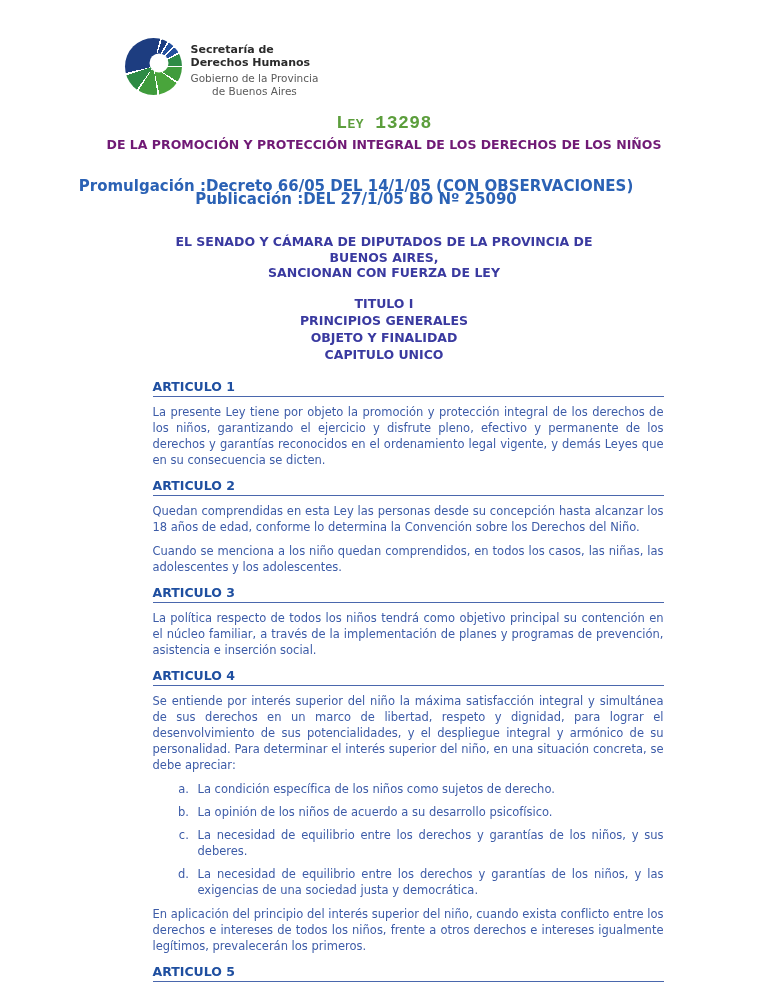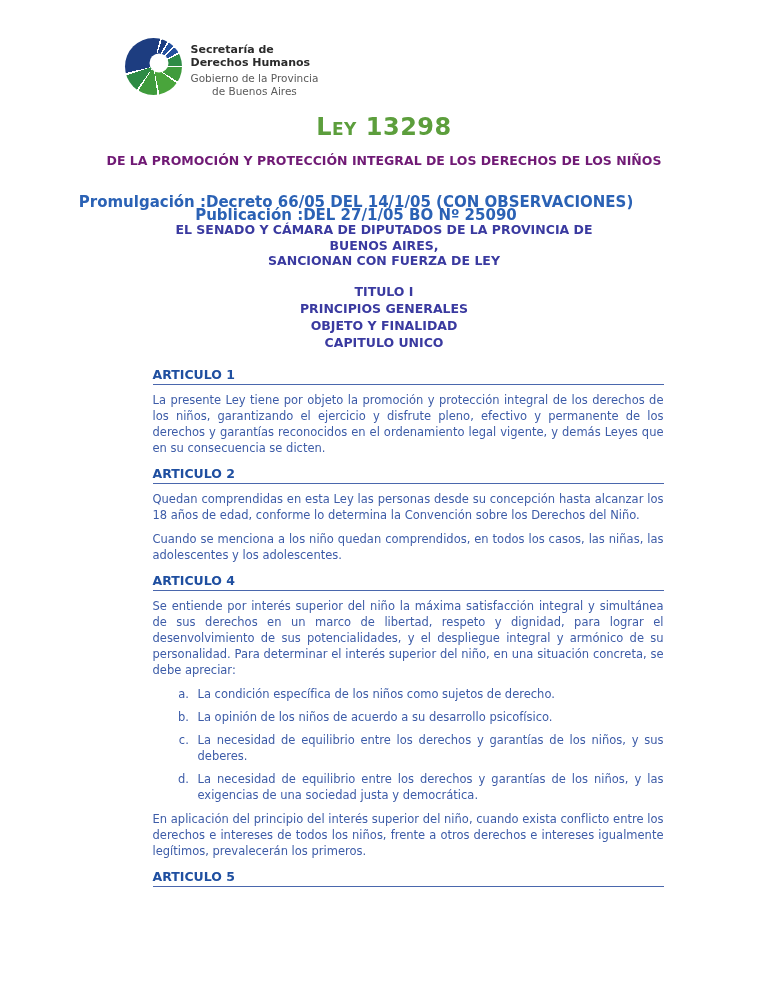--- a/index.html
+++ b/index.html
@@ -36,36 +36,36 @@
     width: 19px; height: 19px; border-radius: 50%;
     background: #ffffff; transform: translate(-50%, -50%);
   }
   .logo-text { padding-top: 5px; }
   .org-line { font-size: 11px; font-weight: bold; line-height: 13px; color: #2b2b2b; }
   .gov-line { font-size: 10.5px; line-height: 12.5px; color: #5a5a5a; text-align: center; }
   .gov-line.first { margin-top: 3px; }
 
   
   .law-title {
-    margin: 16px 0 12px 0; text-align: center;
-    font-size: 24px; font-weight: bold; font-variant: small-caps;
-    letter-spacing: 0.5px; color: #5c9e3c;
+    margin: 16px 0 4px 0; text-align: center;
+    font-size: 18px; font-weight: bold; font-variant: small-caps;
+    letter-spacing: 0.5px; color: #5c9e3c; font-family: Liberation Mono, monospace;
   }
   .law-subtitle {
     margin: 3px 0 0 0; text-align: center;
     font-size: 12.5px; font-weight: bold; color: #701a75;
   }
 
   .pub-block {
     margin-top: 28px; padding-right: 56px; text-align: center;
     font-size: 15px; font-weight: bold; line-height: 13px; color: #2b62b5;
   }
 
   .enacting {
-    padding: 0 102px; text-align: center;
+    margin-top: 28px; padding: 0 102px; text-align: center;
     font-size: 12.5px; font-weight: bold; line-height: 15.5px; color: #3a3aa0;
   }
 
   .section-headings { margin-top: 15px; }
   .section-heading {
     text-align: center; font-size: 12.5px; font-weight: bold;
     color: #3a3aa0; margin-top: 2px;
   }
 
   
@@ -124,20 +124,24 @@
       <section class="article">
         <h3 class="article-heading">ARTICULO 1</h3>
         <p>La presente Ley tiene por objeto la promoción y protección integral de los derechos de los niños, garantizando el ejercicio y disfrute pleno, efectivo y permanente de los derechos y garantías reconocidos en el ordenamiento legal vigente, y demás Leyes que en su consecuencia se dicten.</p>
       </section>
       <section class="article">
         <h3 class="article-heading">ARTICULO 2</h3>
         <p>Quedan comprendidas en esta Ley las personas desde su concepción hasta alcanzar los 18 años de edad, conforme lo determina la Convención sobre los Derechos del Niño.</p>
         <p>Cuando se menciona a los niño quedan comprendidos, en todos los casos, las niñas, las adolescentes y los adolescentes.</p>
       </section>
       <section class="article">
+        <h3 class="article-heading">ARTICULO 3</h3>
+        <p>La política respecto de todos los niños tendrá como objetivo principal su contención en el núcleo familiar, a través de la implementación de planes y programas de prevención, asistencia e inserción social.</p>
+      </section>
+      <section class="article">
         <h3 class="article-heading">ARTICULO 4</h3>
         <p>Se entiende por interés superior del niño la máxima satisfacción integral y simultánea de sus derechos en un marco de libertad, respeto y dignidad, para lograr el desenvolvimiento de sus potencialidades, y el despliegue integral y armónico de su personalidad. Para determinar el interés superior del niño, en una situación concreta, se debe apreciar:</p>
         <ol class="alpha">
           <li>La condición específica de los niños como sujetos de derecho.</li>
           <li>La opinión de los niños de acuerdo a su desarrollo psicofísico.</li>
           <li>La necesidad de equilibrio entre los derechos y garantías de los niños, y sus deberes.</li>
           <li>La necesidad de equilibrio entre los derechos y garantías de los niños, y las exigencias de una sociedad justa y democrática.</li>
         </ol>
         <p>En aplicación del principio del interés superior del niño, cuando exista conflicto entre los derechos e intereses de todos los niños, frente a otros derechos e intereses igualmente legítimos, prevalecerán los primeros.</p>
       </section>

